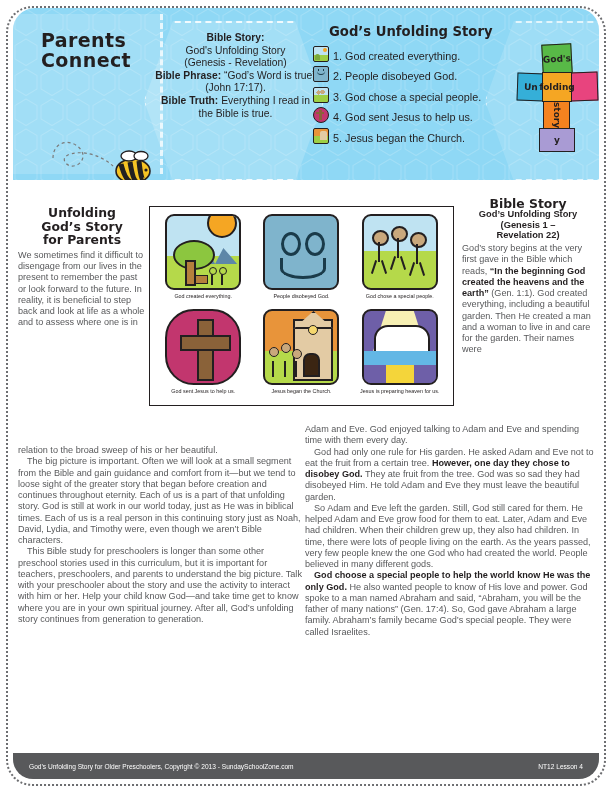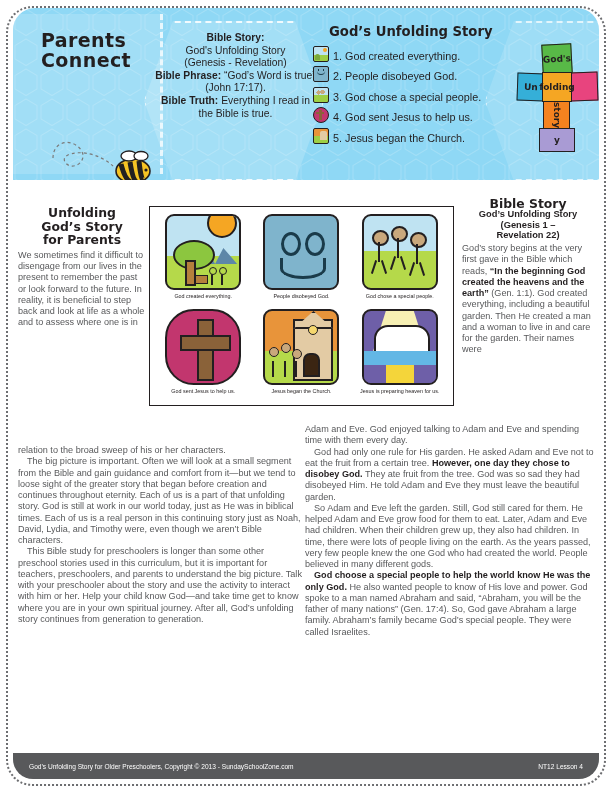--- a/index.html
+++ b/index.html
@@ -319,21 +319,21 @@
   <div class="col-left">
     <div class="head">
       <div>Unfolding</div>
       <div>God’s Story</div>
       <div>for Parents</div>
     </div>
     <p>We sometimes find it difficult to disengage from our lives in the present to remember the past or look forward to the future. In reality, it is beneficial to step back and look at life as a whole and to assess where one is in</p>
   </div>
 
   <div class="wide-text">
-    <p>relation to the broad sweep of his or her characters.</p>
+    <p>relation to the broad sweep of his or her beautiful.</p>
     <p class="ind">The big picture is important. Often we will look at a small segment from the Bible and gain guidance and comfort from it—but we tend to loose sight of the greater story that began before creation and continues throughout eternity. Each of us is a part of that unfolding story. God is still at work in our world today, just as He was in biblical times. Each of us is a real person in this continuing story just as Noah, David, Lydia, and Timothy were, even though we aren’t Bible characters.</p>
     <p class="ind">This Bible study for preschoolers is longer than some other preschool stories used in this curriculum, but it is important for teachers, preschoolers, and parents to understand the big picture. Talk with your preschooler about the story and use the activity to interact with him or her. Help your child know God—and take time get to know where you are in your own spiritual journey. After all, God’s unfolding story continues from generation to generation.</p>
   </div>
 
   <div class="grid">
     <div class="grid-inner">
 
       <div class="cell">
         <div class="pic p1">
           <span class="sun"></span>

